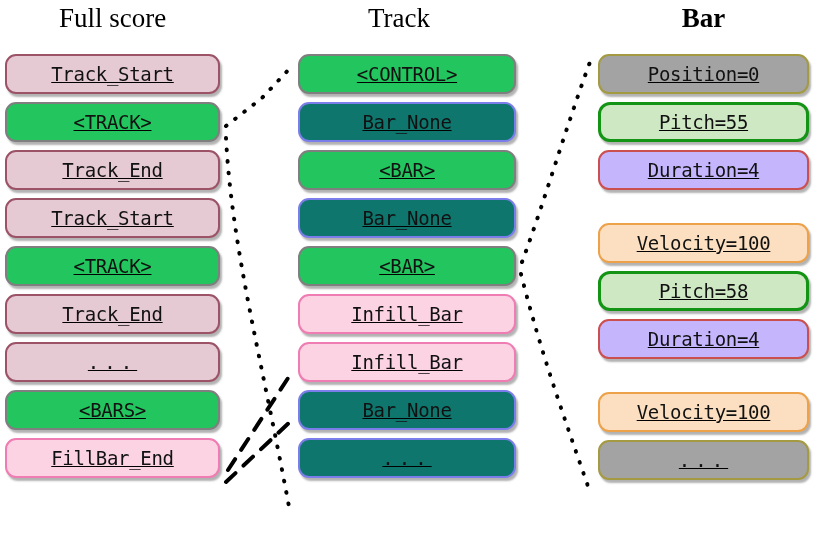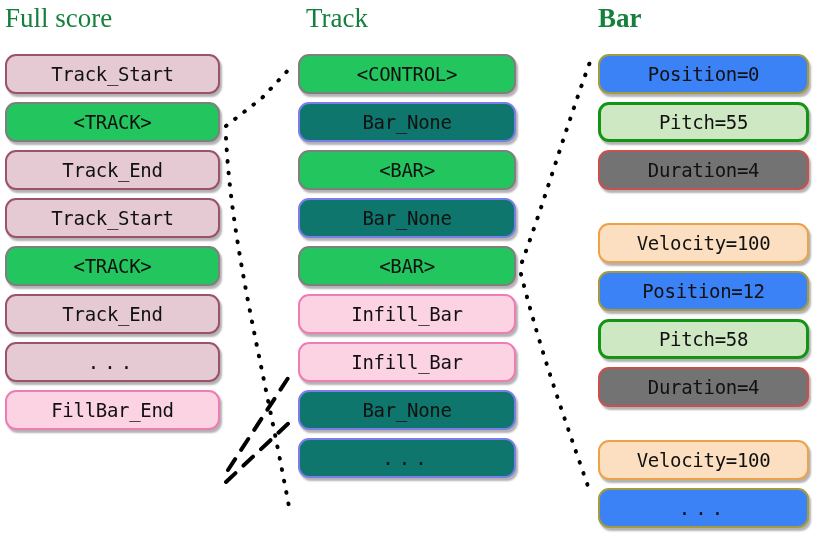--- a/index.html
+++ b/index.html
@@ -9,30 +9,31 @@
     font-family:"Liberation Serif", serif;
     overflow:hidden;
     position:relative;
   }
   #stage{position:absolute;left:0;top:0;width:814px;height:535px;}
 
   .col-title{
     position:absolute;
     font-family:"Liberation Serif","DejaVu Serif",serif;
     font-size:27px;
-    color:#15803d;
+    color:#000000;
+    text-align:center;
     white-space:nowrap;
     top:2px;
     line-height:32px;
   }
   #title-full{left:5px;width:215px;}
-  #title-track{left:306px;width:218px;}
+  #title-track{left:290px;width:218px;}
   #title-bar{left:598px;width:211px;font-weight:bold;}
 
-  .col{position:absolute;}
+  .col{position:absolute;text-decoration:underline;}
   #col-full {left:5px;  top:54px; width:215px;}
   #col-track{left:298px;top:54px; width:218px;}
   #col-bar  {left:598px;top:54px; width:211px;}
 
   .tok{
     position:relative;
     box-sizing:border-box;
     height:40px;
     margin-bottom:8px;
     border-radius:11px;
@@ -48,23 +49,23 @@
     box-shadow:2px 3px 2px rgba(0,0,0,0.30);
     white-space:nowrap;
   }
   .tok .lbl{pointer-events:none;}
 
   
   .t-gray   {background:#22c55e;border-color:#7f7f7f;}
   .t-mauve  {background:#e5c9d3;border-color:#9c5368;}
   .t-pink   {background:#fbd3e3;border-color:#f07cb4;text-align:right;}
   .t-blue   {background:#0f766e;border-color:#7b7eea;}
-  .t-khaki  {background:#3b82f6;border-color:#a39a42;}
-  .t-green  {background:#cfe8c4;border-color:#149414;border-width:3.2px;}
-  .t-red    {background:#737373;border-color:#cc4f4f;}
+  .t-khaki  {background:#a3a3a3;border-color:#a39a42;}
+  .t-green  {background:#cfe8c4;border-color:#149414;border-width:3.2px;border-radius:12px;}
+  .t-red    {background:#c4b5fd;border-color:#cc4f4f;}
   .t-orange {background:#fbdfc0;border-color:#eda košice;}
   .t-orange {background:#fbdfc0;border-color:#eda24a;margin-top:33px;}
 
   .dots-lbl{letter-spacing:5px;font-size:19px;}
 
   #links{position:absolute;left:0;top:0;width:814px;height:535px;pointer-events:none;}
 </style>
 </head>
 <body>
 
@@ -100,20 +101,23 @@
       </div>
       <div class="tok t-gray">
         <span class="lbl">&lt;TRACK&gt;</span>
       </div>
       <div class="tok t-mauve">
         <span class="lbl">Track_End</span>
       </div>
       <div class="tok t-mauve">
         <span class="lbl dots-lbl">...</span>
       </div>
+      <div class="tok t-gray">
+        <span class="lbl">&lt;BARS&gt;</span>
+      </div>
       <div class="tok t-pink">
         <span class="lbl">FillBar_End</span>
       </div>
     </div>
   <div class="col" id="col-track">
       <div class="tok t-gray">
         <span class="lbl">&lt;CONTROL&gt;</span>
       </div>
       <div class="tok t-blue">
         <span class="lbl">Bar_None</span>
@@ -146,23 +150,20 @@
       </div>
       <div class="tok t-green">
         <span class="lbl">Pitch=55</span>
       </div>
       <div class="tok t-red">
         <span class="lbl">Duration=4</span>
       </div>
       <div class="tok t-orange">
         <span class="lbl">Velocity=100</span>
       </div>
-      <div class="tok t-khaki">
-        <span class="lbl">Position=12</span>
-      </div>
       <div class="tok t-green">
         <span class="lbl">Pitch=58</span>
       </div>
       <div class="tok t-red">
         <span class="lbl">Duration=4</span>
       </div>
       <div class="tok t-orange">
         <span class="lbl">Velocity=100</span>
       </div>
       <div class="tok t-khaki">

